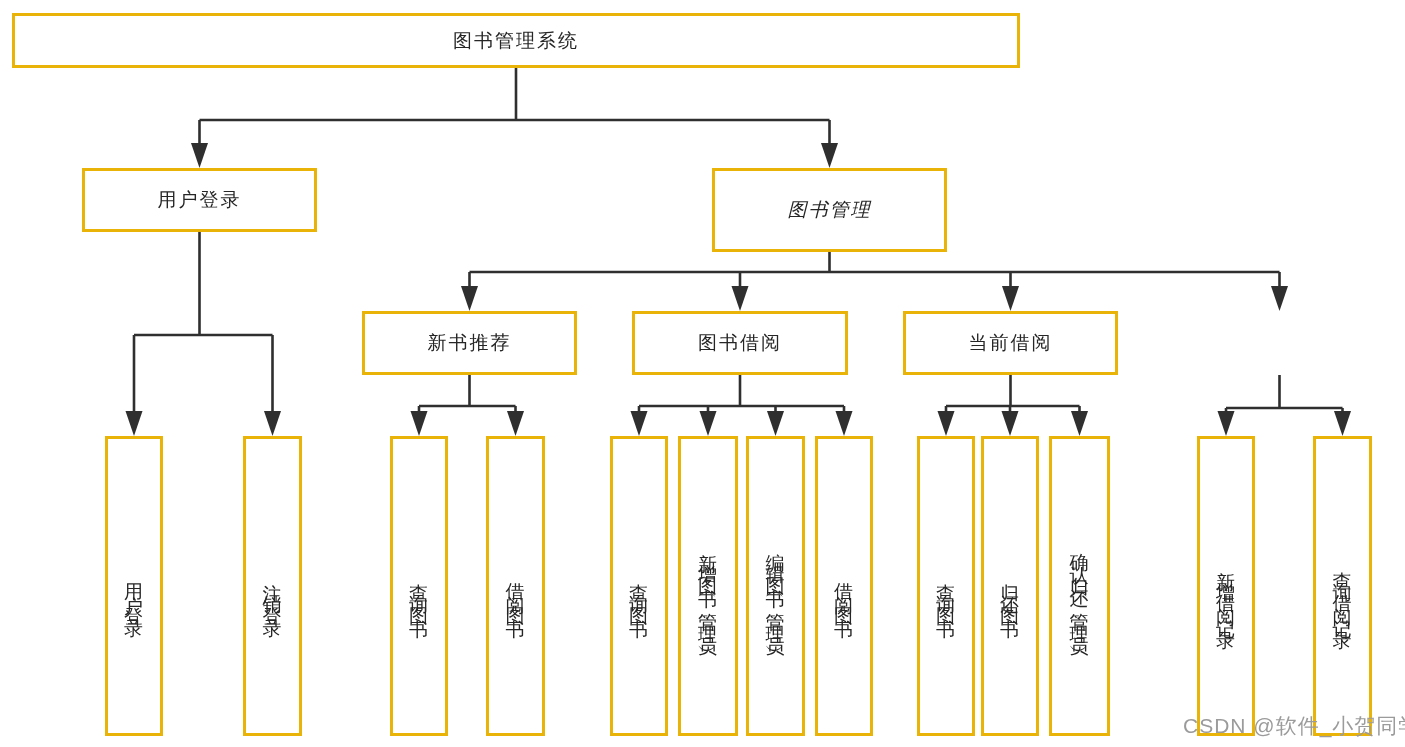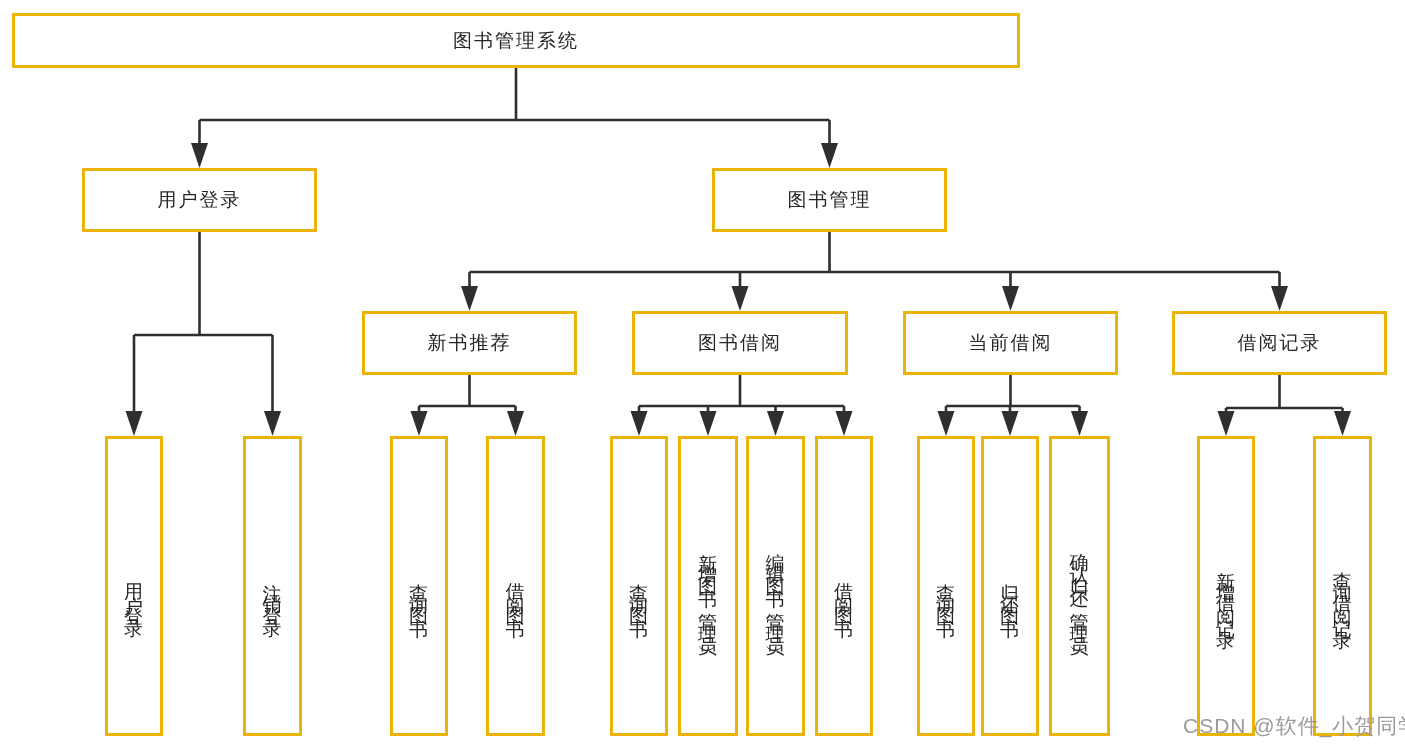--- a/index.html
+++ b/index.html
@@ -103,26 +103,25 @@
       <polygon points="1001.5,411 1018.5,411 1010,436"></polygon>
       <polygon points="1071,411 1088,411 1079.5,436"></polygon>
       <polygon points="1217.5,411 1234.5,411 1226,436"></polygon>
       <polygon points="1334,411 1351,411 1342.5,436"></polygon>
     </g>
   </svg>
 
   <div class="node h-node" style="left:12px; top:13px; width:1008px; height:55px;">图书管理系统</div>
 
   <div class="node h-node" style="left:82px; top:168px; width:235px; height:64px;">用户登录</div>
-  <div class="node h-node" style="left:712px; top:168px; width:235px; height:64px;">图书管理</div>
+  <div class="node h-node" style="left:712px; top:168px; width:235px; height:84px;font-style:italic;">图书管理</div>
 
   <div class="node h-node" style="left:362px; top:311px; width:215px; height:64px;">新书推荐</div>
   <div class="node h-node" style="left:903px; top:311px; width:215px; height:64px;">当前借阅</div>
   <div class="node h-node" style="left:632px; top:311px; width:216px; height:64px;">图书借阅</div>
-  <div class="node h-node" style="left:1172px; top:311px; width:215px; height:64px;">借阅记录</div>
 
   <div class="node v-node" style="left:105px; top:436px; width:58px; height:300px;">
     <span class="vtext">用户登录</span>
   </div>
   <div class="node v-node" style="left:243px; top:436px; width:59px; height:300px;">
     <span class="vtext">注销登录</span>
   </div>
 
   <div class="node v-node" style="left:390px; top:436px; width:58px; height:300px;">
     <span class="vtext">查询图书</span>

